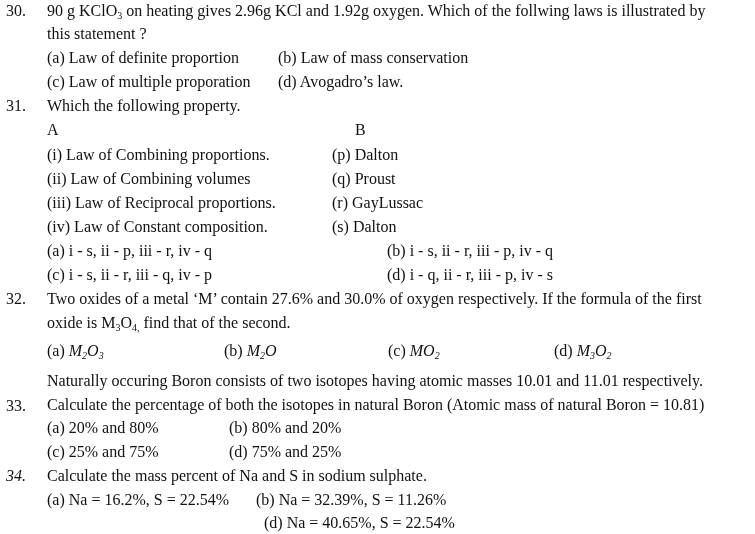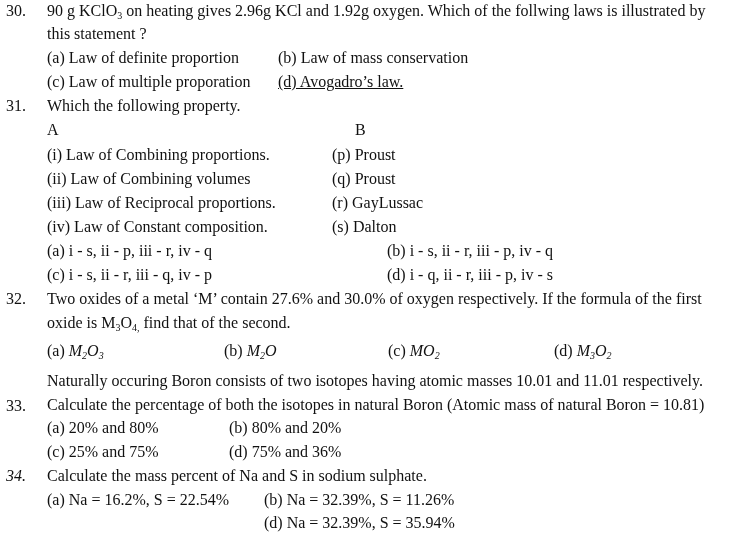--- a/index.html
+++ b/index.html
@@ -16,35 +16,35 @@
 </head>
 <body>
 
 <div>
   <span class="abs qnum" style="top:2px;">30.</span>
   <div class="abs" style="left:47px; top:2px;"><span>90 g KClO</span><sub>3</sub><span> on heating gives 2.96g KCl and 1.92g oxygen. Which of the follwing laws is illustrated by</span></div>
   <div class="abs" style="left:47px; top:25px;">this statement ?</div>
   <div class="abs" style="left:47px; top:49px;">(a) Law of definite proportion</div>
   <div class="abs" style="left:278px; top:49px;">(b) Law of mass conservation</div>
   <div class="abs" style="left:47px; top:73px;">(c) Law of multiple proporation</div>
-  <div class="abs" style="left:278px; top:73px;text-decoration:underline;">(d) Avogadro’s law.</div>
+  <div class="abs" style="left:278px; top:73px;">(d) Avogadro’s law.</div>
 </div>
 
 <div>
   <span class="abs qnum" style="top:97px;">31.</span>
   <div class="abs" style="left:47px; top:97px;">Which the following property.</div>
   <div class="abs" style="left:47px; top:121px;">A</div>
   <div class="abs" style="left:355px; top:121px;">B</div>
 
   <div class="abs" style="left:47px; top:146px;">(i) Law of Combining proportions.</div>
   <div class="abs" style="left:47px; top:170px;">(ii) Law of Combining volumes</div>
   <div class="abs" style="left:47px; top:194px;">(iii) Law of Reciprocal proportions.</div>
   <div class="abs" style="left:47px; top:218px;">(iv) Law of Constant composition.</div>
 
-  <div class="abs" style="left:332px; top:146px;">(p) Proust</div>
+  <div class="abs" style="left:332px; top:146px;">(p) Dalton</div>
   <div class="abs" style="left:332px; top:170px;">(q) Proust</div>
   <div class="abs" style="left:332px; top:194px;">(r) GayLussac</div>
   <div class="abs" style="left:332px; top:218px;">(s) Dalton</div>
 
   <div class="abs" style="left:47px; top:242px;">(a) i - s, ii - p, iii - r, iv - q</div>
   <div class="abs" style="left:387px; top:242px;">(b) i - s, ii - r, iii - p, iv - q</div>
   <div class="abs" style="left:47px; top:266px;">(c) i - s, ii - r, iii - q, iv - p</div>
   <div class="abs" style="left:387px; top:266px;">(d) i - q, ii - r, iii - p, iv - s</div>
 </div>
 
@@ -59,23 +59,23 @@
   <div class="abs" style="left:554px; top:342px;"><span>(d) </span><span class="it">M</span><sub class="it">3</sub><span class="it">O</span><sub class="it">2</sub></div>
 </div>
 
 <div>
   <span class="abs qnum" style="top:372px;margin-top:25px;">33.</span>
   <div class="abs" style="left:47px; top:372px;">Naturally occuring Boron consists of two isotopes having atomic masses 10.01 and 11.01 respectively.</div>
   <div class="abs" style="left:47px; top:396px;">Calculate the percentage of both the isotopes in natural Boron (Atomic mass of natural Boron = 10.81)</div>
   <div class="abs" style="left:47px; top:419px;">(a) 20% and 80%</div>
   <div class="abs" style="left:229px; top:419px;">(b) 80% and 20%</div>
   <div class="abs" style="left:47px; top:443px;">(c) 25% and 75%</div>
-  <div class="abs" style="left:229px; top:443px;">(d) 75% and 36%</div>
+  <div class="abs" style="left:229px; top:443px;">(d) 75% and 25%</div>
 </div>
 
 <div>
   <span class="abs qnum" style="top:467px;font-style:italic;">34.</span>
   <div class="abs" style="left:47px; top:467px;">Calculate the mass percent of Na and S in sodium sulphate.</div>
   <div class="abs" style="left:47px; top:491px;">(a) Na =  16.2%, S = 22.54%</div>
-  <div class="abs" style="left:264px; top:491px;text-align:center;">(b) Na = 32.39%, S = 11.26%</div>
+  <div class="abs" style="left:256px; top:491px;text-align:center;">(b) Na = 32.39%, S = 11.26%</div>
   <div class="abs" style="left:47px; top:514px;margin-top:33px;">(c) Na =  22.54%, S = 32.39%</div>
-  <div class="abs" style="left:264px; top:514px;">(d) Na = 32.39%, S = 35.94%</div>
+  <div class="abs" style="left:264px; top:514px;">(d) Na = 40.65%, S = 22.54%</div>
 </div>
 
 </body></html>

